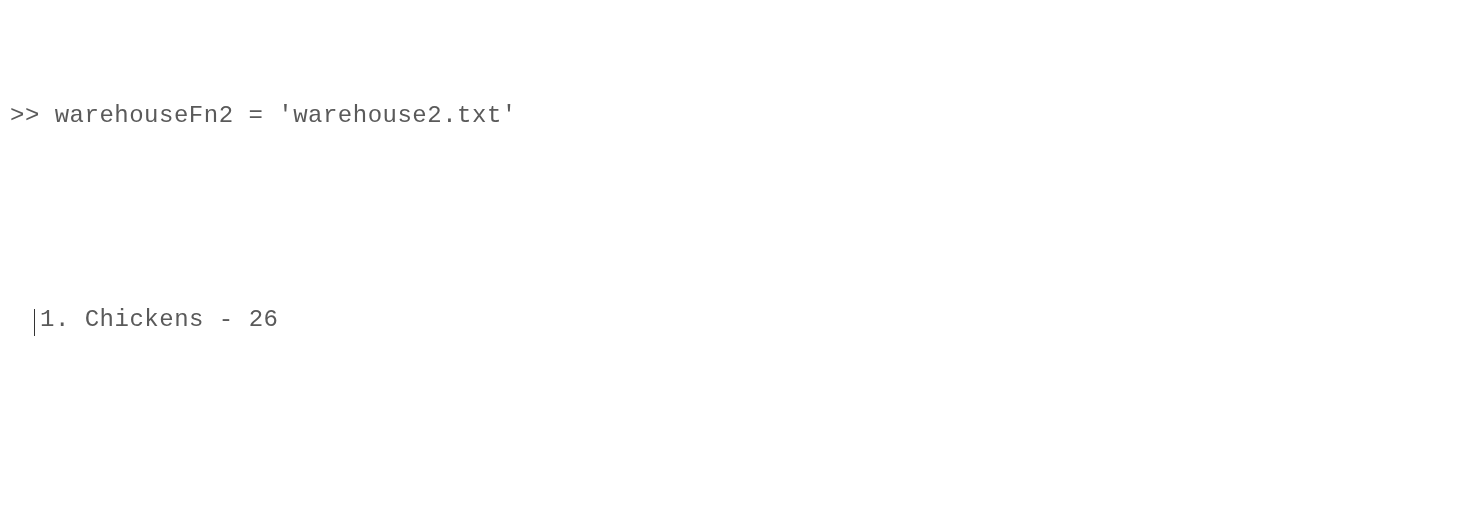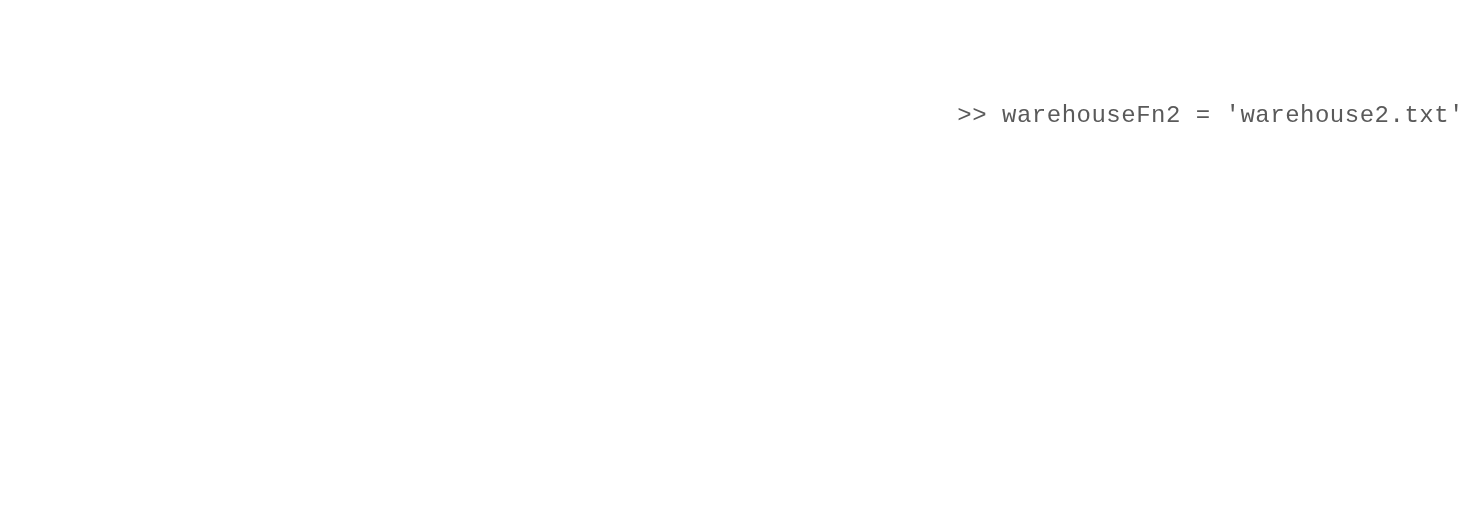--- a/index.html
+++ b/index.html
@@ -13,21 +13,20 @@
     color: #5a5a5a;
     letter-spacing: 0.5px;
   }
   .code-block {
     padding: 20px 10px 10px 10px;
     line-height: 1.6;
     white-space: pre;
   }
   .line {
     display: block;
-    text-align: right;
   }
   .indent1 {
     padding-left: 30px;
   }
   .cursor-pos {
     position: relative;
   }
   .text-cursor {
     display: inline-block;
     width: 1px;
@@ -43,19 +42,20 @@
     display: block;
     height: 0.5em;
   }
 </style>
 </head>
 <body>
 
 <div class="code-block">
   <span class="line">&gt;&gt; warehouseFn2 = 'warehouse2.txt'</span>
   <span class="gap-half"></span>
+  <span class="line indent1 cursor-pos"><span class="text-cursor"></span><span>1</span><span>. Chickens - 26</span></span>
   
   
   
   
   
   
 </div>
 
 </body></html>

